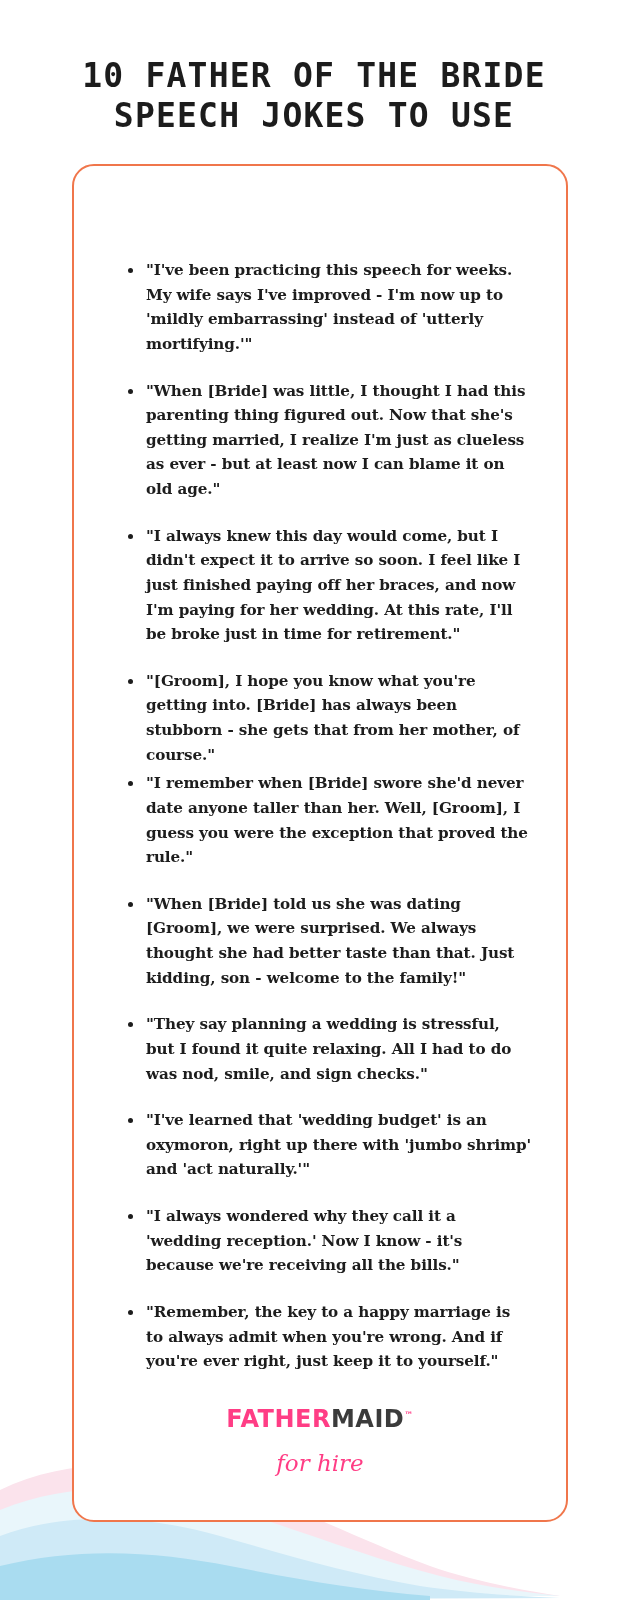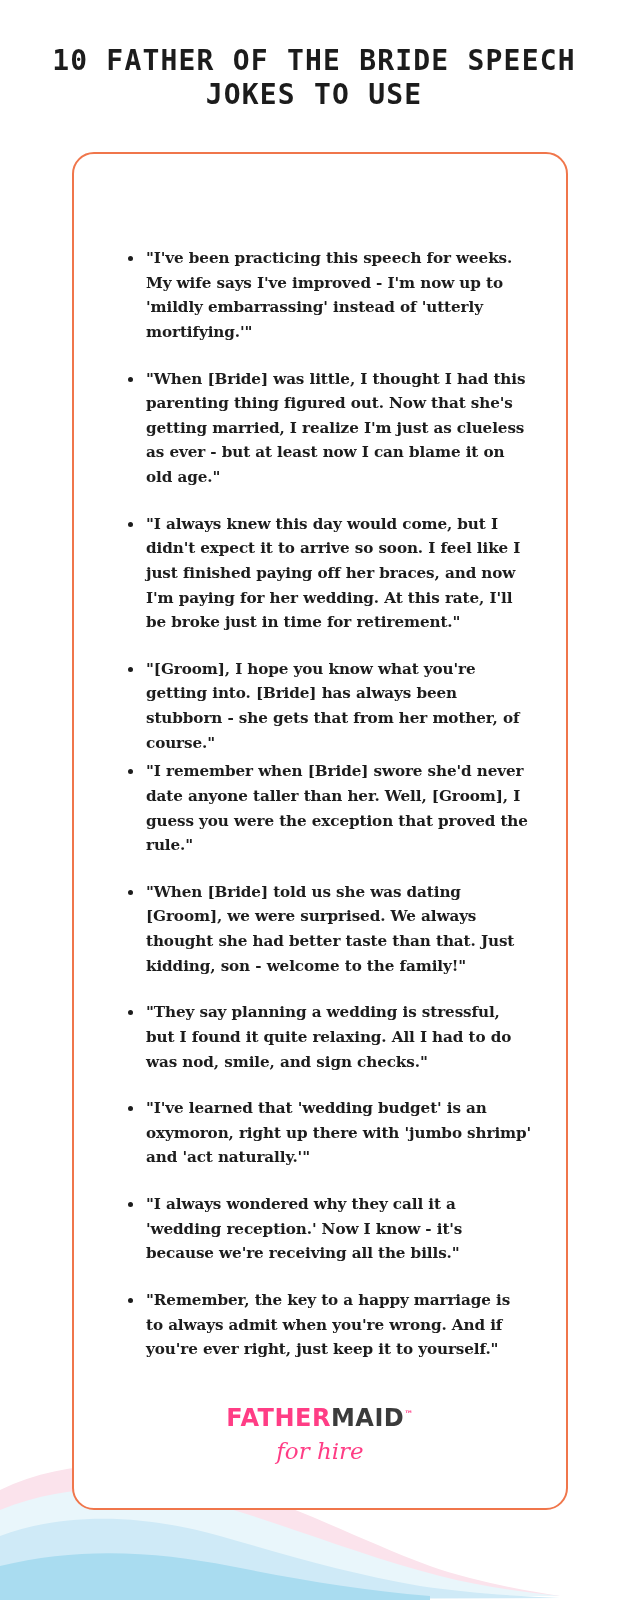--- a/index.html
+++ b/index.html
@@ -29,26 +29,26 @@
 
   .page {
     position: relative;
     z-index: 2;
     width: 640px;
     height: 1600px;
     box-sizing: border-box;
   }
 
   .title {
-    margin: 0;
+    margin: 12px;
     padding: 44px 56px 0 44px;
     text-align: center;
     font-family: "DejaVu Sans Mono", monospace;
     font-weight: bold;
-    font-size: 28px;
+    font-size: 33px;
     line-height: 1.22;
     letter-spacing: 1.2px;
     color: #1c1c1c;
     text-transform: uppercase;
   }
 
   .card {
     position: absolute;
     left: 72px;
     top: 152px;
@@ -110,21 +110,21 @@
   }
   .brand-line .dark {
     color: #3b3b3b;
   }
   .brand-line .tm {
     font-size: 9px;
     vertical-align: super;
     font-weight: bold;
   }
   .brand-sub {
-    margin-top: 6px;
+    margin-top: 17px;
     font-family: "DejaVu Serif", serif;
     font-style: italic;
     font-size: 23px;
     color: #ff3d85;
   }
 </style>
 </head>
 <body>
 
 <div class="wave">

